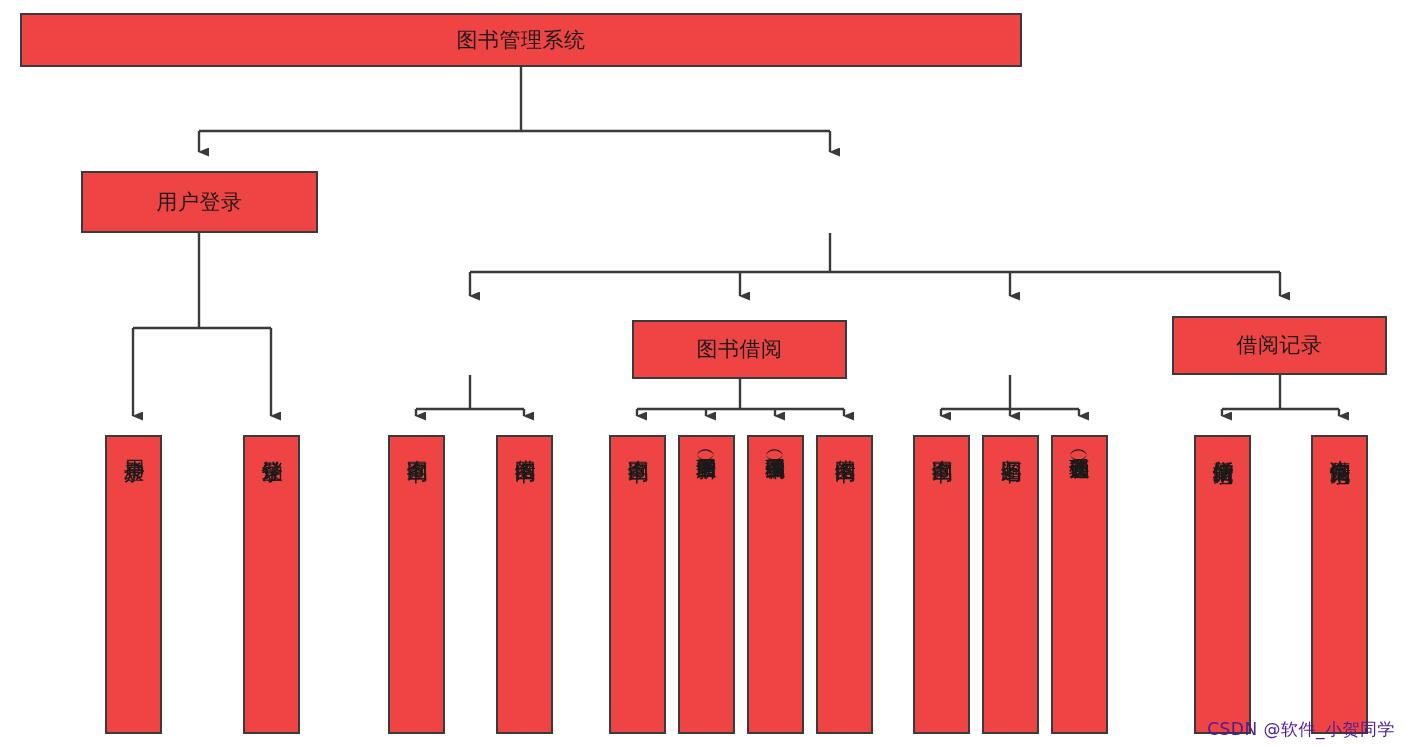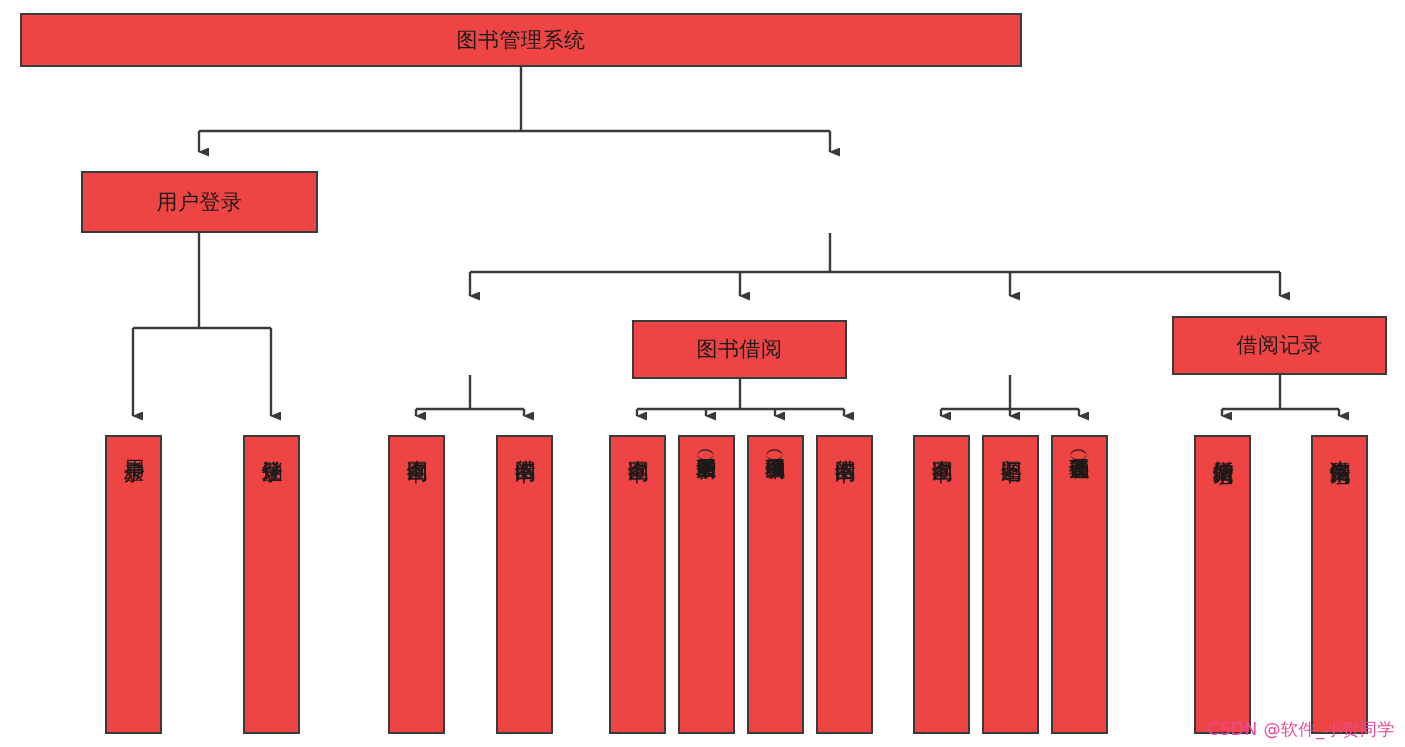--- a/index.html
+++ b/index.html
@@ -62,21 +62,21 @@
   }
   .node.leaf.tall-text .node-label {
     font-size: 20px;
     letter-spacing: 0px;
   }
   #watermark {
     position: absolute;
     right: 10px;
     bottom: 6px;
     font-size: 17px;
-    color: #ec4899;
+    color: #4c1d95;
     letter-spacing: 0.5px;
     z-index: 6;
     white-space: nowrap;
     font-family: "DejaVu Sans", "Liberation Sans", sans-serif;
   }
 </style>
 </head>
 <body>
 
 <div id="diagram-root">

